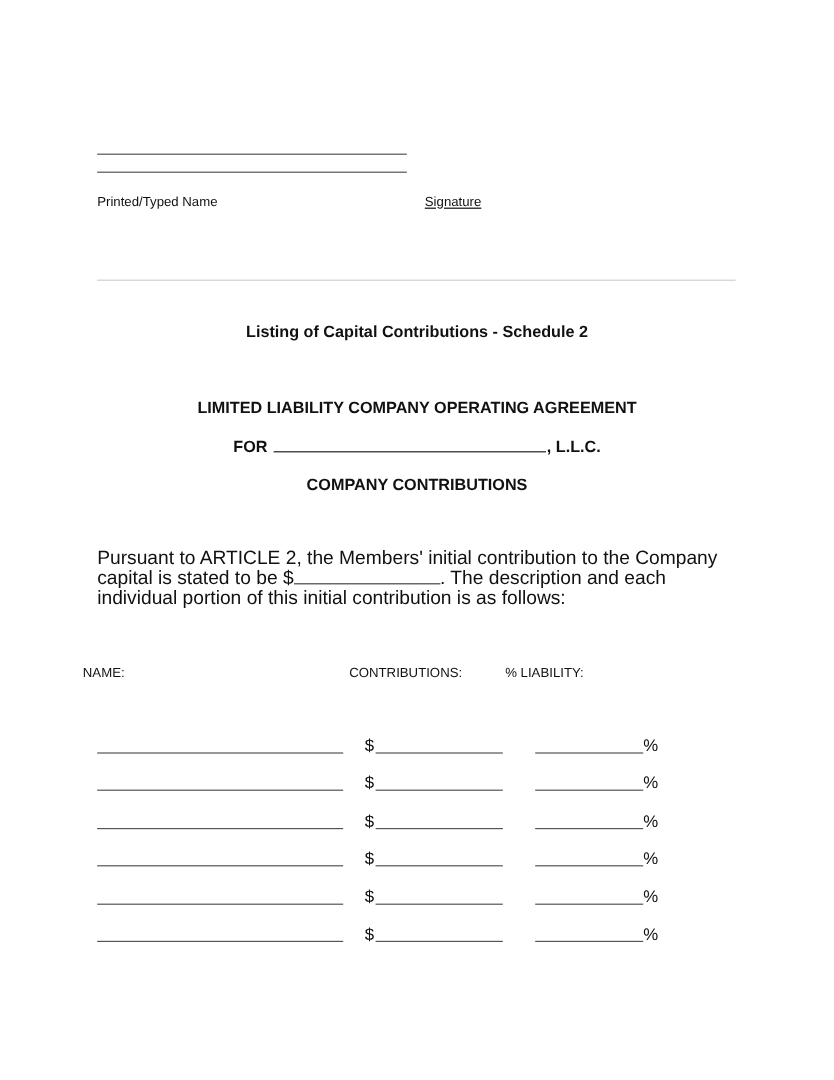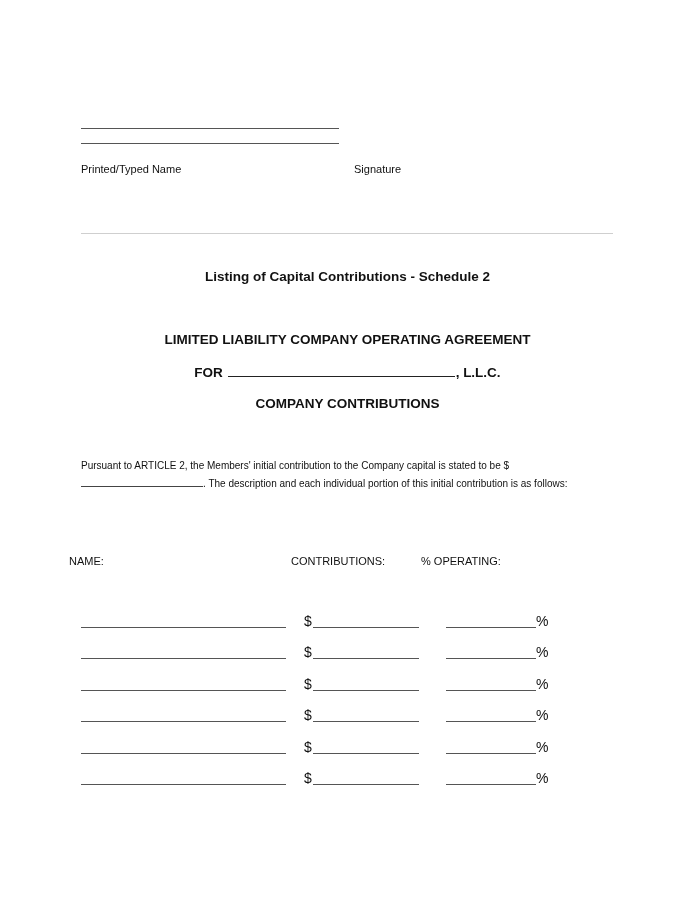--- a/index.html
+++ b/index.html
@@ -48,21 +48,21 @@
       border-bottom: 1px solid #222;
       margin: 0 1px;
       vertical-align: baseline;
       height: 12px;
     }
     .para {
       position: absolute;
       left: 81px;
       top: 458px;
       width: 540px;
-      font-size: 10px;
+      font-size: 16px;
       line-height: 16px;
     }
     .para .blank {
       display: inline-block;
       width: 122px;
       border-bottom: 1px solid #444;
       height: 12px;
       vertical-align: baseline;
     }
     .row {
@@ -106,39 +106,39 @@
       font-size: 14px;
       line-height: 16px;
     }
   </style>
 </head>
 <body>
 
 <div class="rule" style="left:81px; top:128px; width:258px;"></div>
 <div class="rule" style="left:81px; top:143px; width:258px;"></div>
 <div class="label" style="left:81px; top:161px;">Printed/Typed Name</div>
-<div class="label" style="left:354px; top:161px;">Signature</div>
+<div class="label" style="left:354px; top:161px;text-decoration:underline;">Signature</div>
 
 <div class="sep" style="left:81px; top:233px; width:532px;"></div>
 
 <div class="heading" style="top:269px;">Listing of Capital Contributions - Schedule 2</div>
 <div class="heading" style="top:332px;">LIMITED LIABILITY COMPANY OPERATING AGREEMENT</div>
 <div class="heading" style="top:364px;">
   <span>FOR</span>
   <span class="blank"></span><span>, L.L.C.</span>
 </div>
 <div class="heading" style="top:396px;">COMPANY CONTRIBUTIONS</div>
 
 <div class="para">
   <span>Pursuant to ARTICLE 2, the Members' initial contribution to the Company capital is stated to be $</span><span class="blank"></span><span>.  The description and each individual portion of this initial contribution is as follows:</span>
 </div>
 
 <div class="label" style="left:69px; top:553px;">NAME:</div>
 <div class="label" style="left:291px; top:553px;">CONTRIBUTIONS:</div>
-<div class="label" style="left:421px; top:553px;">% OPERATING:</div>
+<div class="label" style="left:421px; top:553px;">% LIABILITY:</div>
 
 <div class="row" style="top:610px;">
   <div class="name-line"></div>
   <span class="dollar">$</span>
   <div class="amount-line"></div>
   <div class="pct-line"></div>
   <span class="pct">%</span>
 </div>
 <div class="row" style="top:641px;">
   <div class="name-line"></div>

